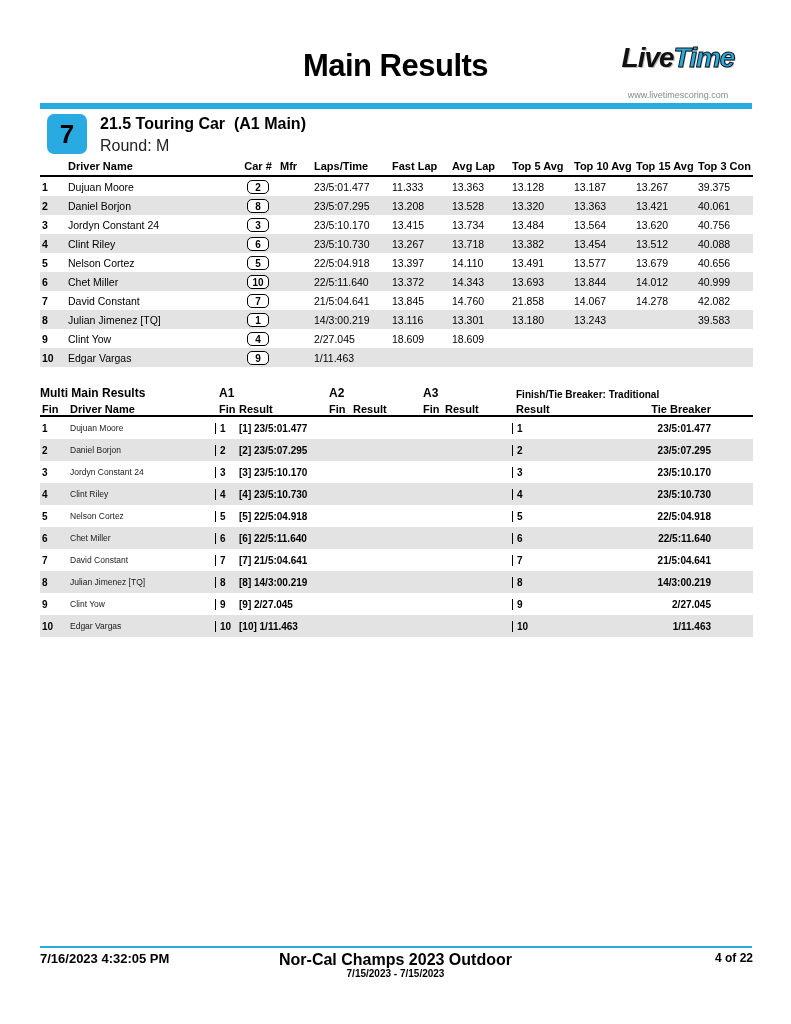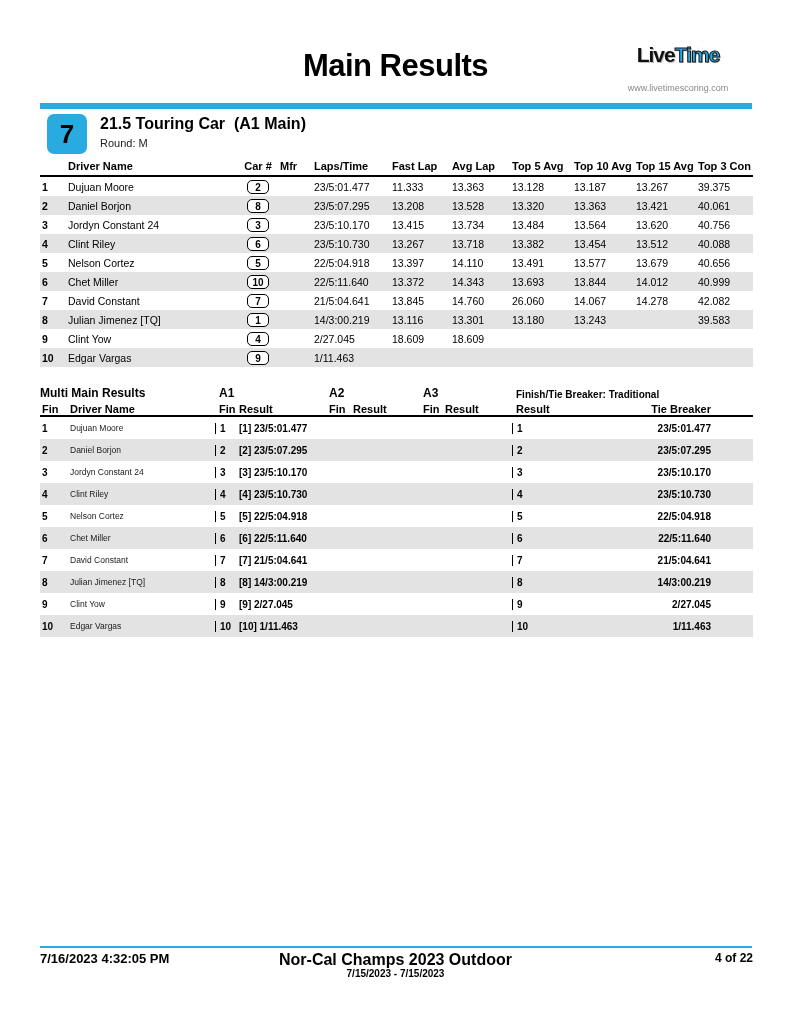--- a/index.html
+++ b/index.html
@@ -7,34 +7,34 @@
   .page {
     position:relative; width:791px; height:1024px; background:#fff;
     font-family:"Liberation Sans", sans-serif; color:#000; overflow:hidden;
   }
   
   .title {
     position:absolute; left:0; top:48px; width:100%;
     text-align:center; font-size:31px; font-weight:bold; letter-spacing:-0.5px;
   }
   .logo { position:absolute; top:44px; right:28px; width:170px; text-align:center; }
-  .logo-text { font-size:21px; font-weight:800; letter-spacing:-1px; line-height:1;
+  .logo-text { font-size:28px; font-weight:800; font-style:italic; letter-spacing:-1px; line-height:1;
                text-shadow:1px 1px 0 #bbb; }
   .logo-live { color:#111; }
   .logo-time { color:#29abe2; -webkit-text-stroke:1px #111; }
   .logo-url { font-size:9px; color:#888; margin-top:18px; }
   .accent-bar { position:absolute; left:40px; top:103px; width:712px; height:6px; background:#29abe2; }
   
   .race-num {
     position:absolute; left:47px; top:114px; width:40px; height:40px; border-radius:7px;
     background:#29abe2; display:flex; align-items:center; justify-content:center;
     font-size:26px; font-weight:bold; color:#000;
   }
   .race-name { position:absolute; left:100px; top:115px; font-size:16px; font-weight:bold; white-space:pre; }
-  .race-round { position:absolute; left:100px; top:137px; font-size:11px; color:#222; }
+  .race-round { position:absolute; left:100px; top:137px; font-size:16px; color:#222; }
   
   .results { position:absolute; left:40px; top:160px; width:713px; }
   .r-head { display:flex; font-weight:bold; font-size:11px; align-items:flex-end;
             padding-bottom:3px; border-bottom:2px solid #000; }
   .r-row  { display:flex; height:19px; align-items:center; font-size:10.5px; }
   .r-row.alt { background:#e3e3e3; }
   .c       { flex:0 0 auto; overflow:hidden; white-space:nowrap; }
   .c-pos   { width:28px;  font-weight:bold; padding-left:2px; }
   .c-drv   { width:168px; }
   .c-car   { width:44px;  text-align:center; }
@@ -199,21 +199,21 @@
     </div>
 
     <div class="r-row">
       <span class="c c-pos">7</span>
       <span class="c c-drv">David Constant</span>
       <span class="c c-car"><span class="badge">7</span></span>
       <span class="c c-mfr"></span>
       <span class="c c-lap">21/5:04.641</span>
       <span class="c c-fl">13.845</span>
       <span class="c c-al">14.760</span>
-      <span class="c c-t5">26.060</span>
+      <span class="c c-t5">21.858</span>
       <span class="c c-t10">14.067</span>
       <span class="c c-t15">14.278</span>
       <span class="c c-t3c">42.082</span>
     </div>
 
     <div class="r-row alt">
       <span class="c c-pos">8</span>
       <span class="c c-drv">Julian Jimenez [TQ]</span>
       <span class="c c-car"><span class="badge">1</span></span>
       <span class="c c-mfr"></span>

